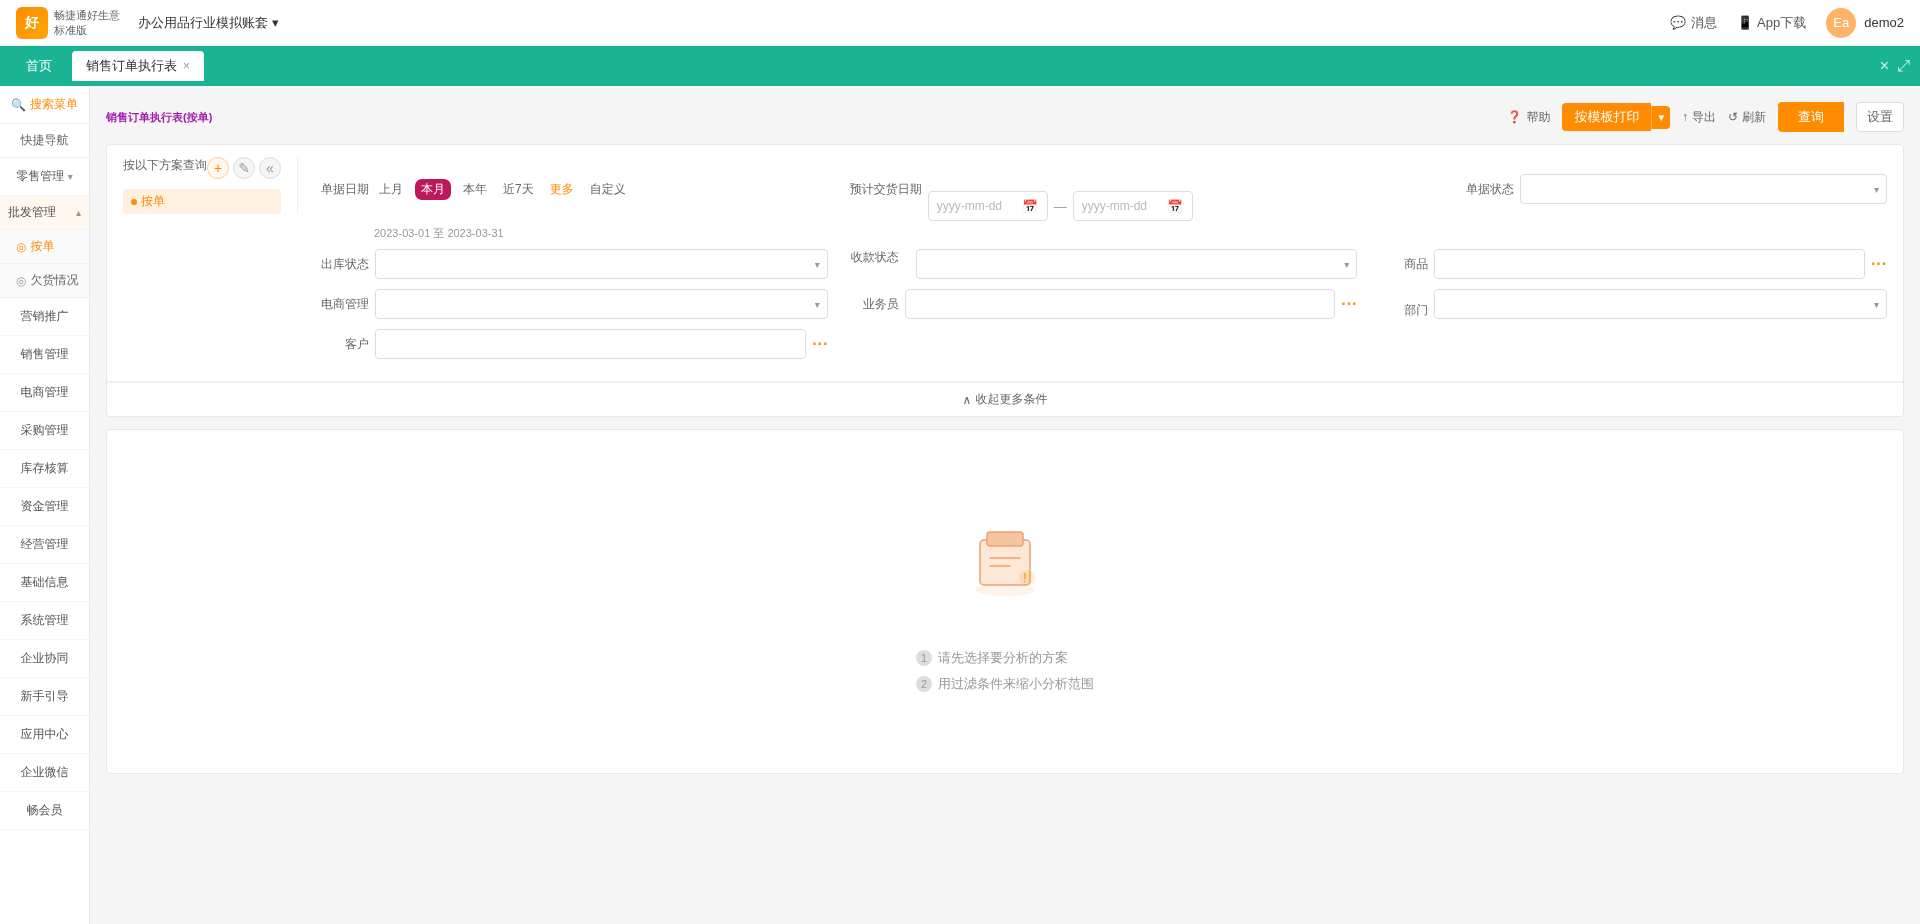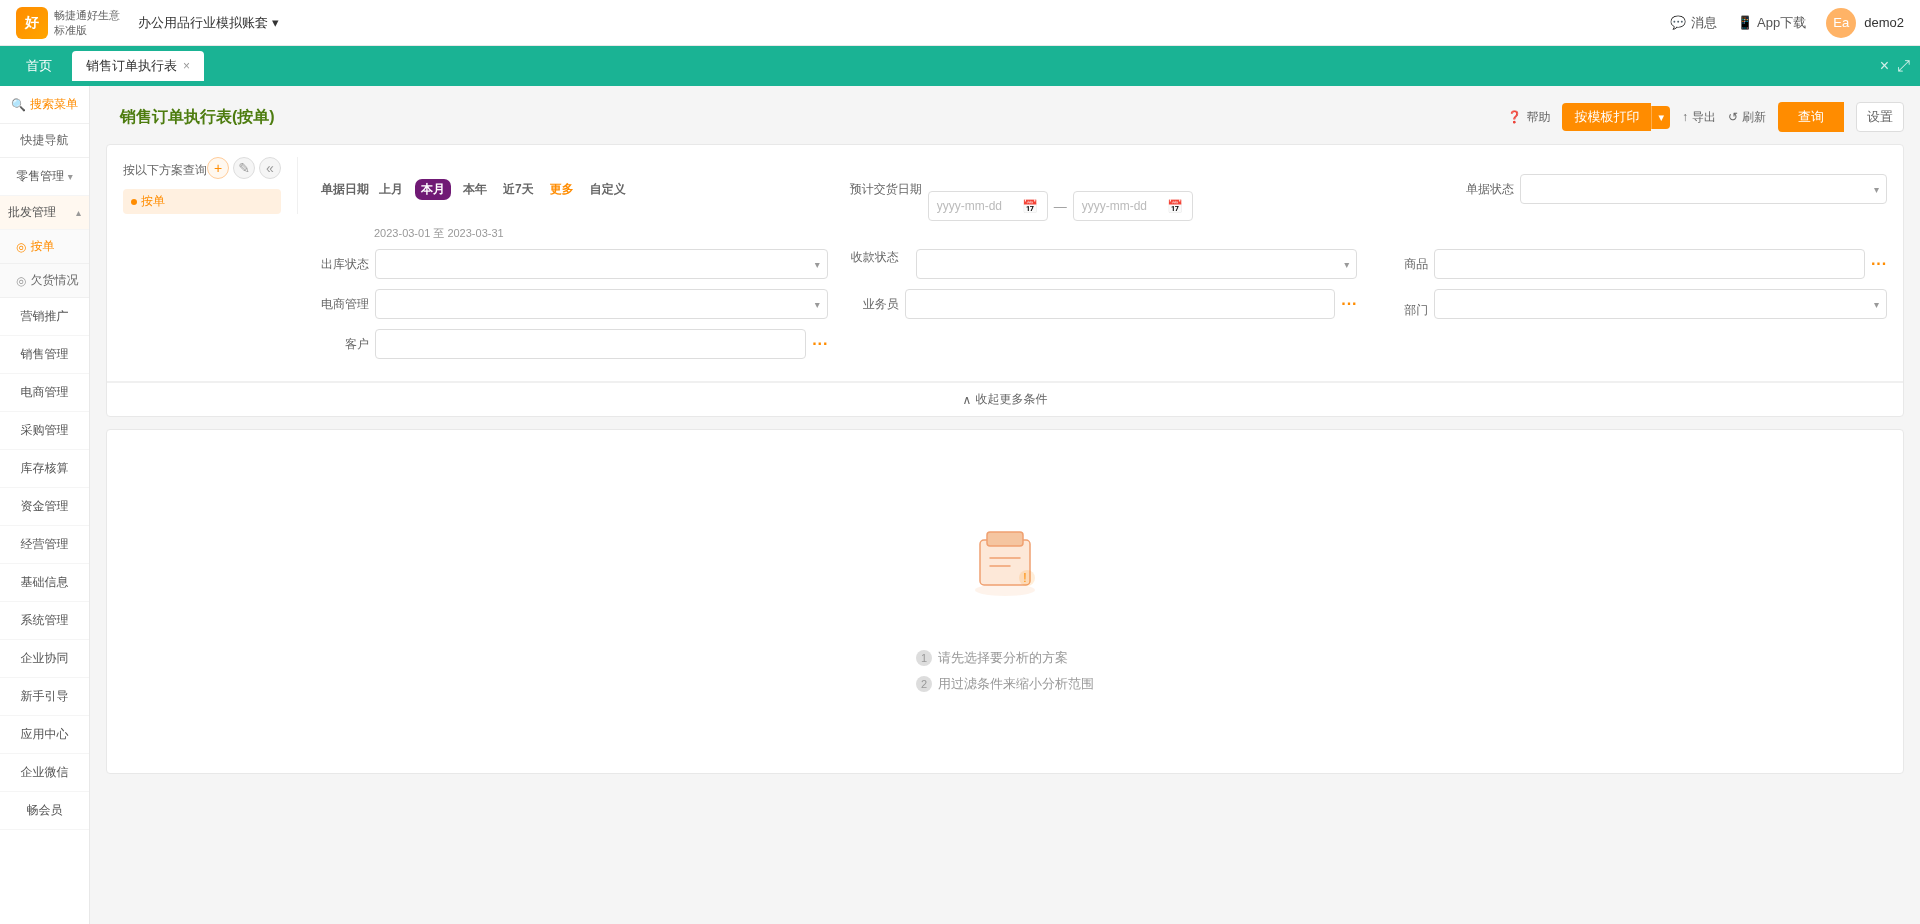--- a/index.html
+++ b/index.html
@@ -122,21 +122,21 @@
       padding: 16px;
     }
 
     
     .page-header {
       display: flex;
       align-items: center;
       justify-content: space-between;
       margin-bottom: 12px;
     }
-    .page-title { font-size: 16px; font-weight: bold; color: #4d7c0f; margin-left: 14px; }
+    .page-title { font-size: 11px; font-weight: bold; color: #a21caf; }
     .page-actions { display: flex; align-items: center; gap: 12px; }
     .page-action-btn {
       display: flex; align-items: center; gap: 4px;
       font-size: 12px; color: #666; cursor: pointer;
     }
     .page-action-btn.primary {
       background: #ff8c00; color: white; padding: 5px 14px;
       border-radius: 4px; border: none; cursor: pointer; font-size: 13px;
     }
     .page-action-btn.secondary {
@@ -178,21 +178,21 @@
     .scheme-item { display: flex; align-items: center; gap: 4px; padding: 4px 8px; border-radius: 4px; cursor: pointer; font-size: 12px; }
     .scheme-item.active { background: #fff0e0; color: #ff8c00; }
     .scheme-item .dot { width: 6px; height: 6px; border-radius: 50%; background: #ff8c00; }
 
     .filter-body { flex: 1; }
     .filter-row { display: flex; align-items: center; gap: 16px; margin-bottom: 10px; }
     .date-sep { color: #999; }
 
     .filter-tabs { display: flex; align-items: center; gap: 8px; }
     .filter-tab { font-size: 12px; color: #666; cursor: pointer; padding: 2px 4px; border-radius: 3px; }
-    .filter-tab.active { background: #701a75; color: white; padding: 2px 6px; border-radius: 7px; }
+    .filter-tab.active { background: #be185d; color: white; padding: 2px 6px; border-radius: 7px; }
 
     .more-btn { font-size: 12px; color: #ff8c00; cursor: pointer; }
     .ellipsis-btn { color: #ff8c00; cursor: pointer; font-size: 16px; font-weight: bold; }
 
     .filter-footer { display: flex; align-items: center; justify-content: center; padding: 8px; border-top: 1px solid #f0f0f0; cursor: pointer; }
     .collapse-btn { font-size: 12px; color: #666; display: flex; align-items: center; gap: 4px; }
 
     
     .empty-state {
       display: flex;
@@ -366,39 +366,39 @@
         </div>
         <button class="page-action-btn primary" style="padding:6px 20px;border-radius:4px 0 0 4px;">查询</button>
         <button class="page-action-btn secondary">设置</button>
       </div>
     </div>
 
     <div class="filter-panel">
       <div class="filter-header">
 
         <div class="filter-scheme">
-          <div style="display:flex;align-items:flex-end;justify-content:space-between;margin-bottom:4px;">
+          <div style="display:flex;align-items:flex-start;justify-content:space-between;margin-bottom:4px;">
             <span class="filter-scheme-label">按以下方案查询</span>
             <div style="display:flex;gap:4px;">
               <div class="scheme-btn add">+</div>
               <div class="scheme-btn edit">✎</div>
               <div class="scheme-btn collapse">«</div>
             </div>
           </div>
           <div class="scheme-item active">
             <div class="dot"></div>
             <span>按单</span>
           </div>
         </div>
 
         <div class="filter-body">
 
           <div class="filter-row">
 
-            <div style="display:flex;align-items:center;gap:6px;flex:1.2;font-weight:bold;">
+            <div style="display:flex;align-items:center;gap:6px;flex:1.2;">
               <span class="fgi-label">单据日期</span>
               <div class="filter-tabs">
                 <span class="filter-tab">上月</span>
                 <span class="filter-tab active">本月</span>
                 <span class="filter-tab">本年</span>
                 <span class="filter-tab">近7天</span>
                 <span class="filter-tab more-btn">更多</span>
                 <span class="filter-tab">自定义</span>
               </div>
             </div>

